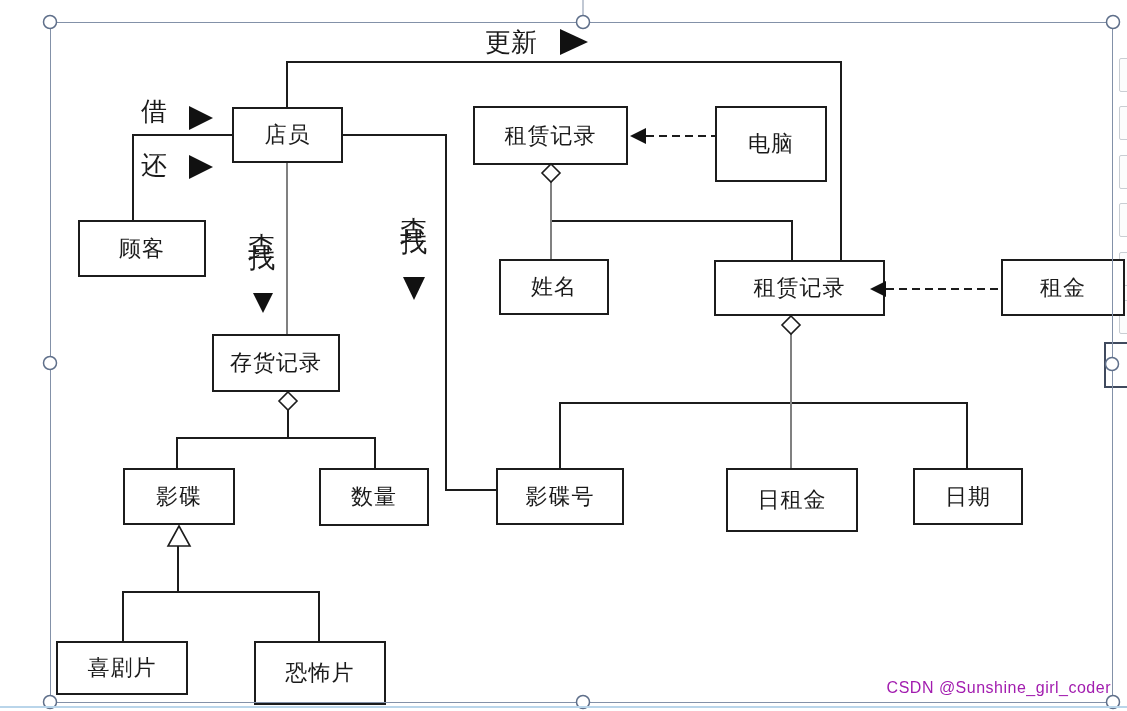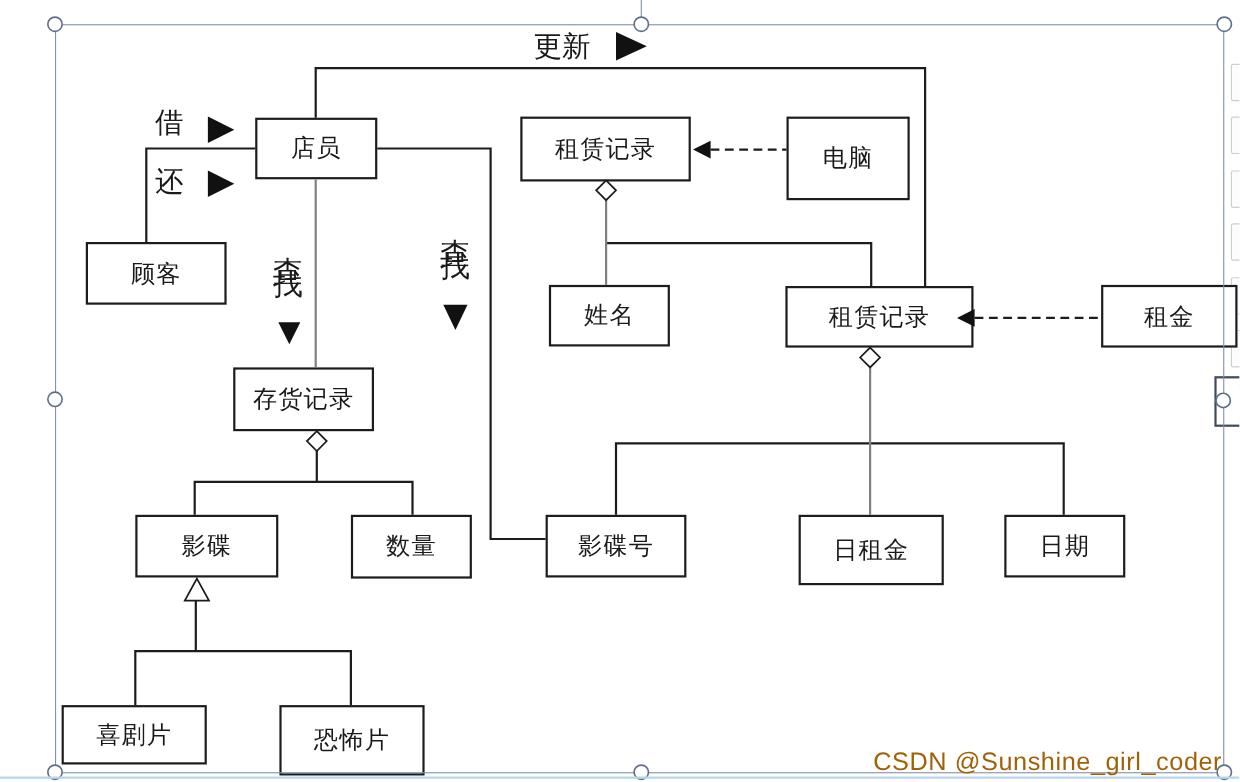--- a/index.html
+++ b/index.html
@@ -10,21 +10,21 @@
   svg{position:absolute;left:0;top:0;z-index:3;}
   .node{
     position:absolute;z-index:2;box-sizing:border-box;
     border:2px solid #1c1c1c;background:#fff;
     display:flex;align-items:center;justify-content:center;
     font-size:22px;letter-spacing:1px;white-space:nowrap;
   }
   .label{position:absolute;z-index:2;font-size:26px;line-height:1.1;white-space:nowrap;}
   .label.v{writing-mode:vertical-rl;text-orientation:upright;letter-spacing:11px;font-size:27px;}
   .watermark{
-    position:absolute;z-index:4;right:16px;top:679px;font-size:23px;color:#a16207;
+    position:absolute;z-index:4;right:16px;top:679px;font-size:16px;color:#a21caf;
     letter-spacing:0.5px;
     text-align:center;
   }
   .edge-btn{
     position:absolute;z-index:1;left:1119px;width:14px;height:34px;box-sizing:border-box;
     border:1px solid #c9ced3;background:#fcfcfc;border-radius:2px;
   }
 </style>
 </head>
 <body>
@@ -40,21 +40,21 @@
   <div class="edge-btn" style="top:349px"></div>
 
   <div class="node" style="left:232px;top:107px;width:111px;height:56px">店员</div>
   <div class="node" style="left:473px;top:106px;width:155px;height:59px">租赁记录</div>
   <div class="node" style="left:715px;top:106px;width:112px;height:76px">电脑</div>
   <div class="node" style="left:78px;top:220px;width:128px;height:57px">顾客</div>
   <div class="node" style="left:499px;top:259px;width:110px;height:56px">姓名</div>
   <div class="node" style="left:714px;top:260px;width:171px;height:56px">租赁记录</div>
   <div class="node" style="left:1001px;top:259px;width:124px;height:57px">租金</div>
   <div class="node" style="left:212px;top:334px;width:128px;height:58px">存货记录</div>
-  <div class="node" style="left:123px;top:468px;width:130px;height:57px">影碟</div>
+  <div class="node" style="left:123px;top:468px;width:112px;height:57px">影碟</div>
   <div class="node" style="left:319px;top:468px;width:110px;height:58px">数量</div>
   <div class="node" style="left:496px;top:468px;width:128px;height:57px">影碟号</div>
   <div class="node" style="left:726px;top:468px;width:132px;height:64px">日租金</div>
   <div class="node" style="left:913px;top:468px;width:110px;height:57px">日期</div>
   <div class="node" style="left:56px;top:641px;width:132px;height:54px">喜剧片</div>
   <div class="node" style="left:254px;top:641px;width:132px;height:64px">恐怖片</div>
 
   <div class="label" style="left:485px;top:28px">更新</div>
   <div class="label" style="left:141px;top:97px">借</div>
   <div class="label" style="left:141px;top:151px">还</div>

